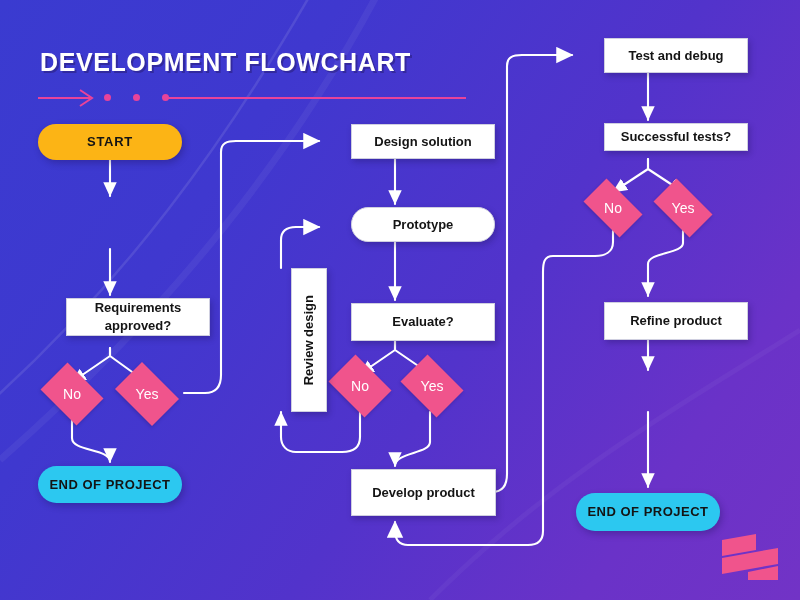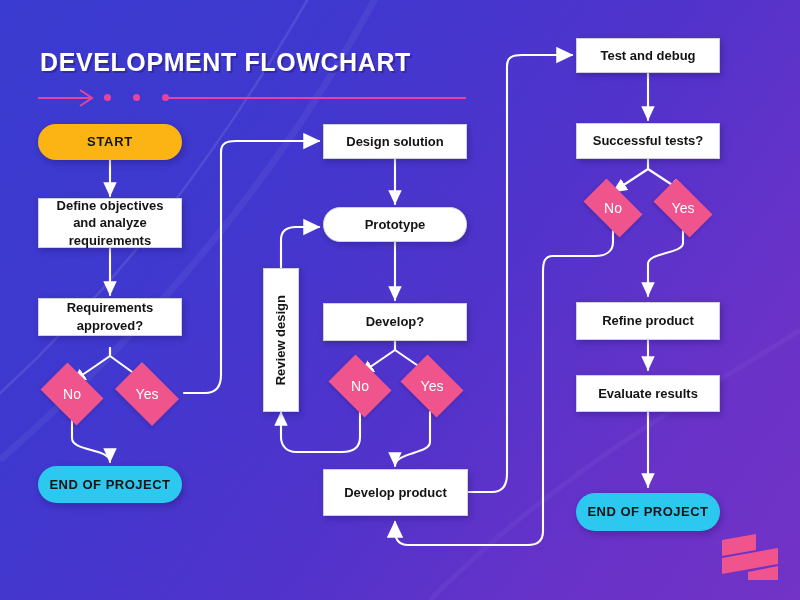--- a/index.html
+++ b/index.html
@@ -71,20 +71,21 @@
     font-size: 13px;
     font-weight: bold;
     line-height: 1.35;
     z-index: 3;
   }
   .node.process {
     background: #ffffff;
     border: 1px solid #cfcfe0;
     box-shadow: 2px 3px 6px rgba(25,15,80,0.30);
     padding: 0 6px;
+    margin-left: 28px;
   }
   .node.terminator-start {
     background: #fcb415;
     border-radius: 999px;
     box-shadow: 2px 3px 7px rgba(25,15,80,0.32);
     letter-spacing: 0.7px;
     text-align: center;
   }
   .node.terminator-end {
     background: #2cc8f0;
@@ -192,23 +193,20 @@
       <path d="M 683 231 L 683 243 C 683 254, 648 252, 648 264 L 648 296" marker-end="url(#ah)"></path>
       <line x1="648" y1="340" x2="648" y2="370" marker-end="url(#ah)"></line>
       <line x1="648" y1="412" x2="648" y2="487" marker-end="url(#ah)"></line>
     </g>
   </svg>
 
   <div class="node terminator-start" style="left:38px; top:124px; width:144px; height:36px;">
     <span>START</span>
   </div>
 
-  <div class="node process" style="left:38px; top:198px; width:144px; height:50px;">
-    <span>Define objectives and analyze requirements</span>
-  </div>
 
   <div class="node process" style="left:38px; top:298px; width:144px; height:38px;">
     <span>Requirements approved?</span>
   </div>
 
   <div class="diamond" style="left:36px; top:367px; width:72px; height:54px;">
     <div class="shape"></div>
     <div class="lbl">No</div>
   </div>
 
@@ -223,21 +221,21 @@
 
   <div class="node process" style="left:323px; top:124px; width:144px; height:35px;">
     <span>Design solution</span>
   </div>
 
   <div class="node process" style="left:323px; top:207px; width:144px; height:35px;border-radius:17px;">
     <span>Prototype</span>
   </div>
 
   <div class="node process" style="left:323px; top:303px; width:144px; height:38px;">
-    <span>Develop?</span>
+    <span>Evaluate?</span>
   </div>
 
   <div class="diamond" style="left:324px; top:359px; width:72px; height:54px;">
     <div class="shape"></div>
     <div class="lbl">No</div>
   </div>
 
   <div class="diamond" style="left:396px; top:359px; width:72px; height:54px;">
     <div class="shape"></div>
     <div class="lbl">Yes</div>
@@ -248,41 +246,38 @@
   </div>
 
   <div class="node process" style="left:323px; top:469px; width:145px; height:47px;text-align:right;">
     <span>Develop product</span>
   </div>
 
   <div class="node process" style="left:576px; top:38px; width:144px; height:35px;">
     <span>Test and debug</span>
   </div>
 
-  <div class="node process" style="left:576px; top:123px; width:144px; height:36px;text-align:center;">
+  <div class="node process" style="left:576px; top:123px; width:144px; height:28px;text-align:center;">
     <span>Successful tests?</span>
   </div>
 
   <div class="diamond" style="left:577px; top:185px; width:72px; height:46px;">
     <div class="shape"></div>
     <div class="lbl">No</div>
   </div>
 
   <div class="diamond" style="left:647px; top:185px; width:72px; height:46px;">
     <div class="shape"></div>
     <div class="lbl">Yes</div>
   </div>
 
   <div class="node process" style="left:576px; top:302px; width:144px; height:38px;">
     <span>Refine product</span>
   </div>
 
-  <div class="node process" style="left:576px; top:375px; width:144px; height:37px;">
-    <span>Evaluate results</span>
-  </div>
 
   <div class="node terminator-end" style="left:576px; top:493px; width:144px; height:38px;">
     <span>END OF PROJECT</span>
   </div>
 
   <svg class="logo" viewBox="0 0 64 50">
     <g fill="#f0548c">
       <polygon points="4,10 38,4 38,20 4,26"></polygon>
       <polygon points="4,28 60,18 60,34 4,44"></polygon>
       <polygon points="30,42 60,36 60,50 30,50"></polygon>

